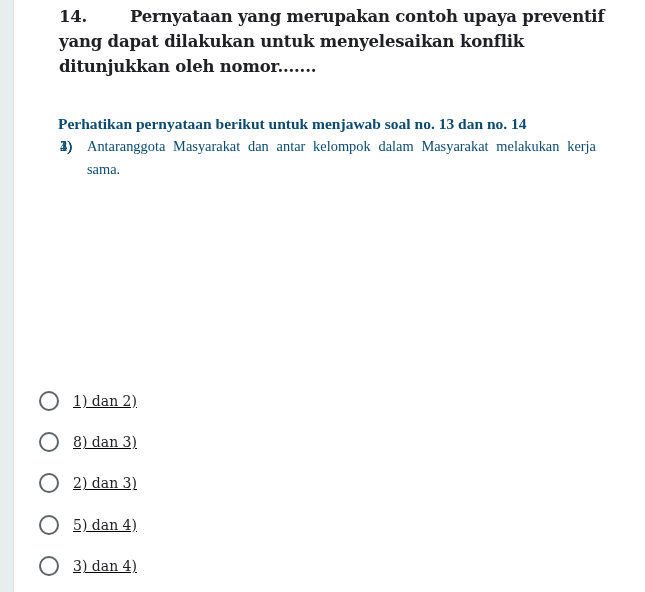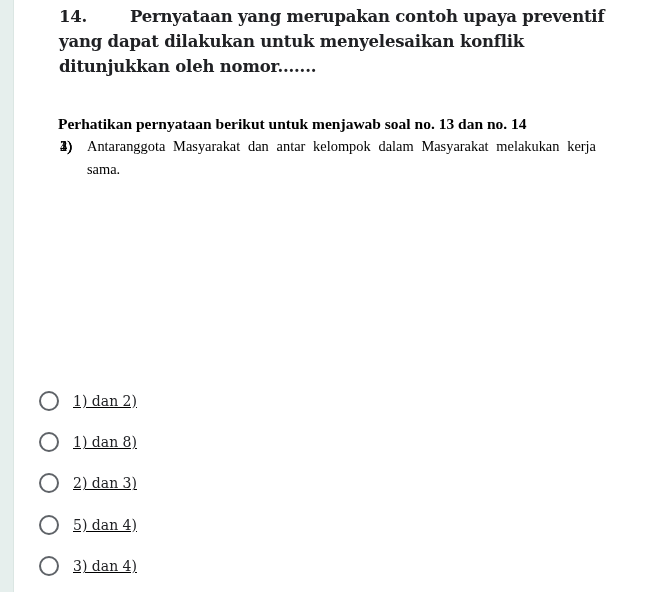--- a/index.html
+++ b/index.html
@@ -37,21 +37,21 @@
   .question-title .qnum {
     display: inline-block;
     width: 71px;
   }
   .stimulus {
     position: absolute;
     left: 58px;
     top: 114px;
     width: 538px;
     font-family: "Liberation Serif", serif;
-    color: #000000;
+    color: #0c4a6e;
   }
   .stimulus-heading {
     font-weight: bold;
     font-size: 15.5px;
     line-height: 20px;
     white-space: nowrap;
     margin-bottom: 1px;
   }
   .stmt-list {
     margin: 0;
@@ -128,21 +128,21 @@
   </ol>
 </div>
 
 <div class="options">
   <div class="option">
     <span class="radio"></span>
     <span class="option-label">1) dan 2)</span>
   </div>
   <div class="option">
     <span class="radio"></span>
-    <span class="option-label">1) dan 8)</span>
+    <span class="option-label">8) dan 3)</span>
   </div>
   <div class="option">
     <span class="radio"></span>
     <span class="option-label">2) dan 3)</span>
   </div>
   <div class="option">
     <span class="radio"></span>
     <span class="option-label">5) dan 4)</span>
   </div>
   <div class="option">

